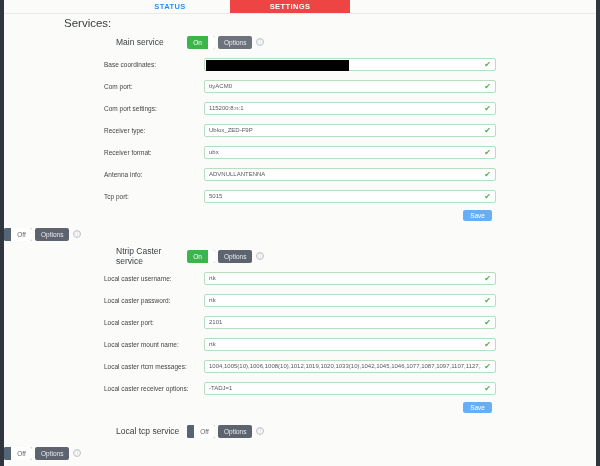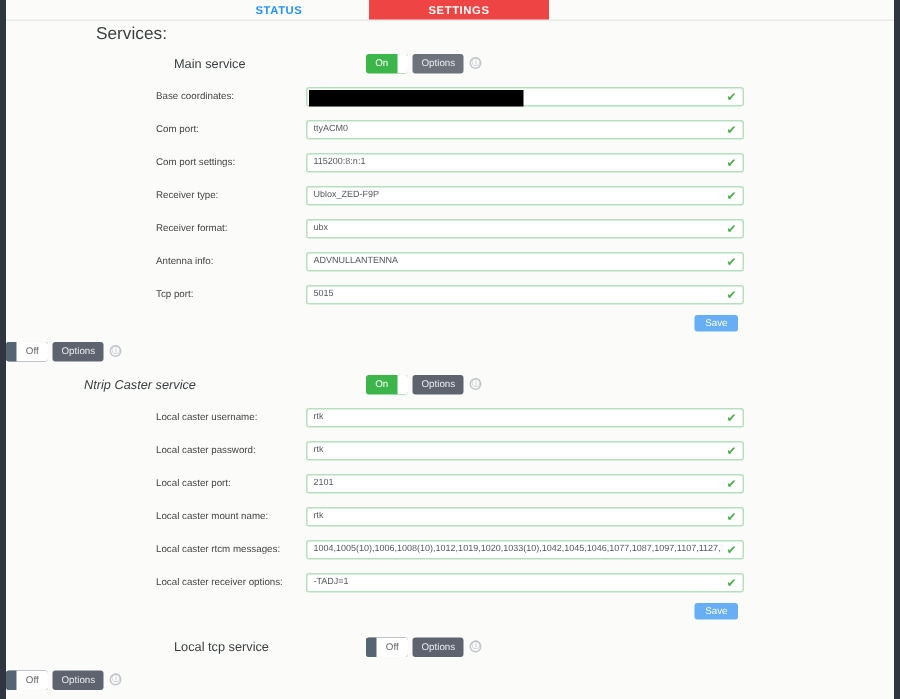--- a/index.html
+++ b/index.html
@@ -24,21 +24,20 @@
     position: absolute; right: 0; top: 0; width: 4px; height: 100%;
     background: #2f3640;
   }
 
   
   .topnav {
     position: absolute; left: 4px; top: 0; right: 4px; height: 14px;
     background: #fbfcfa;
     display: flex; align-items: stretch;
     border-bottom: 1px solid #e8eae6;
-    padding-left: 16px;
   }
   .nav-spacer { width: 106px; }
   .nav-tab {
     width: 120px;
     display: flex; align-items: center; justify-content: center;
     font-size: 7.5px; font-weight: bold; letter-spacing: .4px;
     color: #1e90ff; cursor: pointer;
     text-transform: uppercase;
   }
   .nav-tab.active { background: #ef4444; color: #ffffff; }
@@ -51,23 +50,23 @@
     font-size: 11.5px; color: #3c4043; font-weight: 400;
     padding-left: 60px; margin-top: 3px; margin-bottom: 2px;
   }
 
   .row {
     display: flex; align-items: center; height: 22px;
   }
   .row.svc { height: 22px; }
 
   .lbl-svc {
-    width: 240px; padding-left: 112px; font-size: 8.5px; color: #3c4043;
-  }
-  .lbl-svc.indent2 { padding-left: 52px; font-style: italic; }
+    width: 183px; padding-left: 112px; font-size: 8.5px; color: #3c4043;
+  }
+  .lbl-svc.indent2 { padding-left: 112px; }
 
   .lbl-field {
     width: 200px; padding-left: 100px; font-size: 6.5px; color: #444;
   }
 
   
   .toggle {
     width: 28px; height: 13px; border-radius: 2px;
     display: flex; align-items: center; overflow: hidden;
     font-size: 6.5px; cursor: pointer; flex: none;

